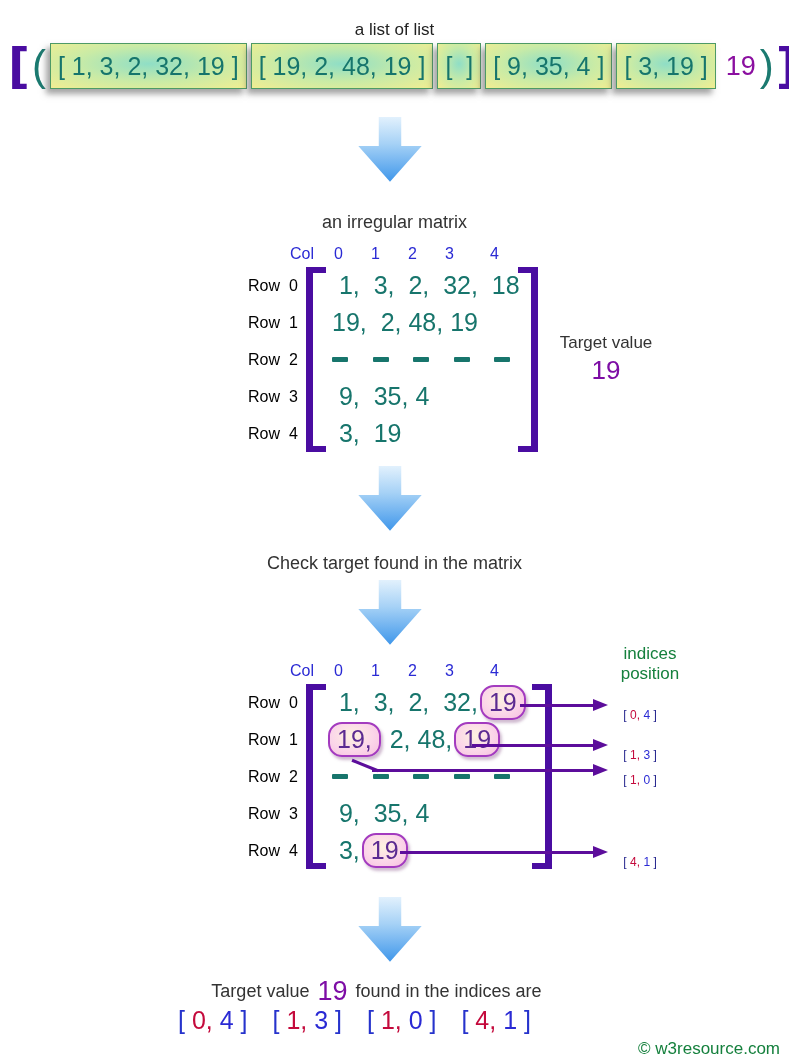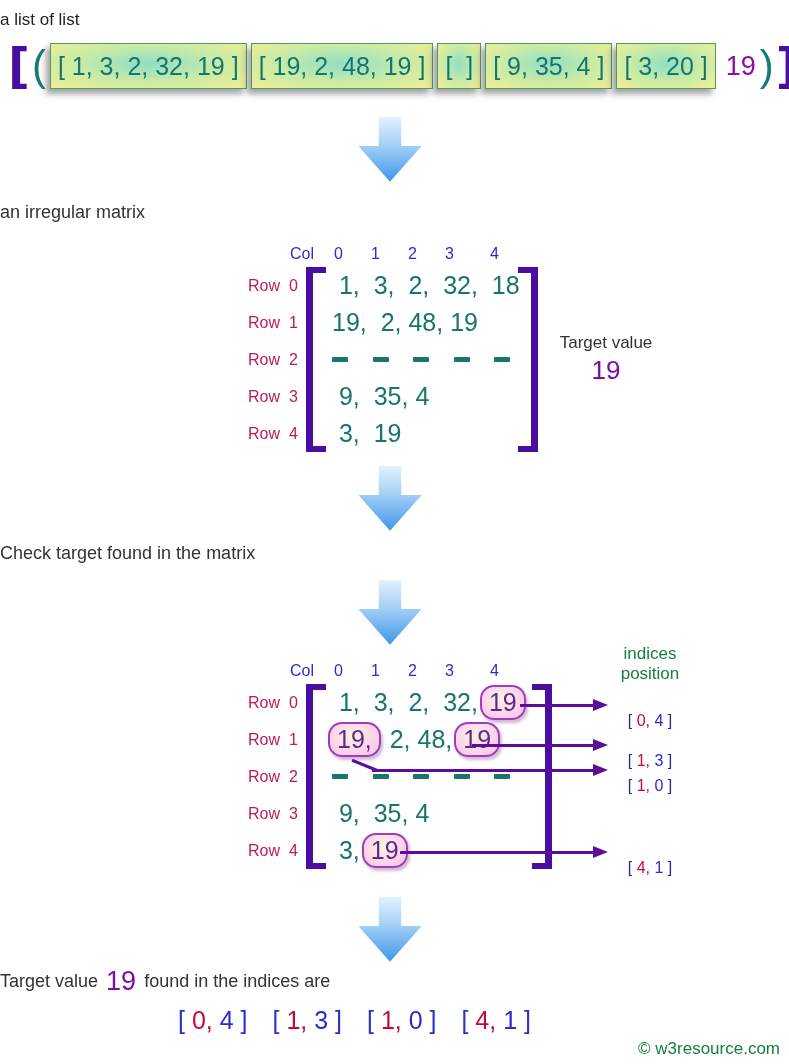--- a/index.html
+++ b/index.html
@@ -1,18 +1,18 @@
 <!DOCTYPE html>
 <html><head>
 <meta charset="utf-8">
 <style>
   html,body{margin:0;padding:0;background:#fff;}
   .page{position:relative;width:789px;height:1064px;background:#fff;overflow:hidden;
         font-family:"Liberation Sans",sans-serif;color:#333;}
-  .center-label{position:absolute;left:0;width:100%;color:#333;}
+  .center-label{position:absolute;left:0;width:100%;text-align:center;color:#333;margin-top:10px;}
   #lbl-top{top:10px;font-size:17px;color:#222;}
   #lbl-irregular{top:202px;font-size:18px;}
   #lbl-check{top:543px;font-size:18px;}
 
   
   .list-row{position:absolute;top:38px;left:8px;display:flex;align-items:center;height:56px;}
   .big-bracket{color:#4a0da1;font-size:48px;font-weight:bold;line-height:1;font-family:"DejaVu Sans",sans-serif;}
   .big-paren{color:#1b7a70;font-size:42px;line-height:1.05;margin:0 2px;}
   .list-box{background:radial-gradient(ellipse at 50% 45%, #8fdec6 0%, #c9eba6 52%, #f1ee92 100%);
             border:1px solid #4d9a66;box-shadow:-4px 5px 6px rgba(90,90,90,.55);
@@ -28,21 +28,21 @@
   
   .matrix{position:absolute;left:248px;width:330px;}
   #m1{top:243px;} #m2{top:660px;}
   .mx-header{display:flex;margin-left:42px;color:#2a2ad4;font-size:16px;height:22px;align-items:center;}
   .mx-header .col-lbl{width:44px;}
   .mx-header .col-num{width:37px;text-align:left;}
   .mx-header .col-num:nth-child(5){width:45px;}
   .mx-header .col-num:nth-child(6){width:50px;}
   .mx-body{display:flex;margin-top:2px;}
   .mx-rowlabels{width:58px;}
-  .rl{height:37px;display:flex;align-items:center;color:#be185d;font-size:16px;white-space:pre;}
+  .rl{height:37px;display:flex;align-items:center;color:#000000;font-size:16px;white-space:pre;}
   .mx-bracket-l{width:13px;border-left:7px solid #4a0da1;border-top:6px solid #4a0da1;border-bottom:6px solid #4a0da1;}
   .mx-bracket-r{width:13px;border-right:7px solid #4a0da1;border-top:6px solid #4a0da1;border-bottom:6px solid #4a0da1;}
   #m1 .mx-content{width:186px;padding-left:6px;}
   #m2 .mx-content{width:200px;padding-left:6px;}
   .mx-row{height:37px;display:flex;align-items:center;color:#17756c;font-size:25px;white-space:pre;}
   .dash-row{width:178px;display:flex;justify-content:space-between;align-items:center;height:37px;}
   .dash{width:16px;height:5px;background:#17756c;border-radius:1px;}
 
   .bubble{display:inline-flex;align-items:center;justify-content:center;
     border:2px solid #a33bbf;border-radius:14px;
@@ -54,21 +54,21 @@
   .target-block{position:absolute;left:548px;top:333px;width:116px;text-align:center;}
   .target-block .t-lbl{font-size:17px;color:#333;display:block;}
   .target-block .t-val{font-size:26px;color:#7d0da5;display:block;margin-top:2px;}
 
   
   .hline{position:absolute;height:3px;background:#5c0d9b;z-index:3;}
   .diag{position:absolute;width:28px;height:3px;background:#5c0d9b;transform:rotate(22deg);z-index:3;}
   .arrowhead{position:absolute;width:0;height:0;border-top:6px solid transparent;
     border-bottom:6px solid transparent;border-left:15px solid #5c0d9b;z-index:3;}
 
-  .idx{position:absolute;left:610px;font-size:16px;white-space:pre;z-index:3;}
+  .idx{position:absolute;left:610px;font-size:12px;white-space:pre;z-index:3;}
   .idx .br{color:#28288f;}
   .idx .r{color:#c40a3c;}
   .idx .c{color:#2a2ad4;}
   #indices-pos{position:absolute;left:598px;top:644px;width:104px;text-align:center;
     color:#15803d;font-size:17px;line-height:20px;}
 
   
   #lbl-result{top:966px;padding-right:36px;box-sizing:border-box;font-size:18px;}
   #lbl-result .res-val{color:#7d0da5;font-size:27px;vertical-align:-3px;padding:0 3px;}
   #result-indices{position:absolute;top:1006px;left:0;width:100%;text-align:center;
@@ -87,21 +87,21 @@
 
   <div class="center-label" id="lbl-top">a list of list</div>
 
   <div class="list-row">
     <span class="big-bracket">[</span>
     <span class="big-paren">(</span>
     <span class="list-box">[ 1, 3, 2, 32, 19 ]</span>
     <span class="list-box">[ 19, 2, 48, 19 ]</span>
     <span class="list-box">[  ]</span>
     <span class="list-box">[ 9, 35, 4 ]</span>
-    <span class="list-box">[ 3, 20 ]</span>
+    <span class="list-box">[ 3, 19 ]</span>
     <span class="outer-19">19</span>
     <span class="big-paren">)</span>
     <span class="big-bracket">]</span>
   </div>
 
   <div class="block-arrow" style="left:357px;top:117px;"></div>
   <div class="block-arrow" style="left:357px;top:466px;"></div>
   <div class="block-arrow" style="left:357px;top:580px;"></div>
   <div class="block-arrow" style="left:357px;top:897px;"></div>
 

